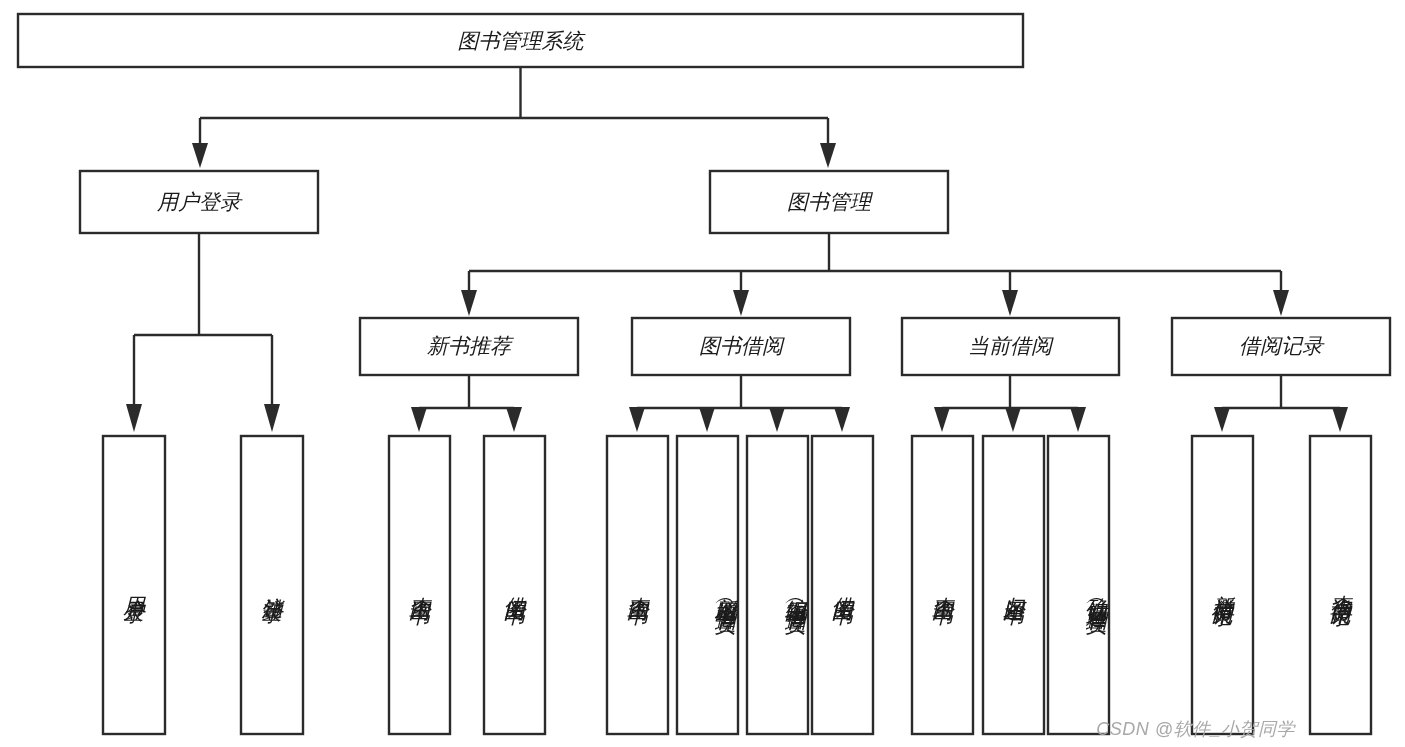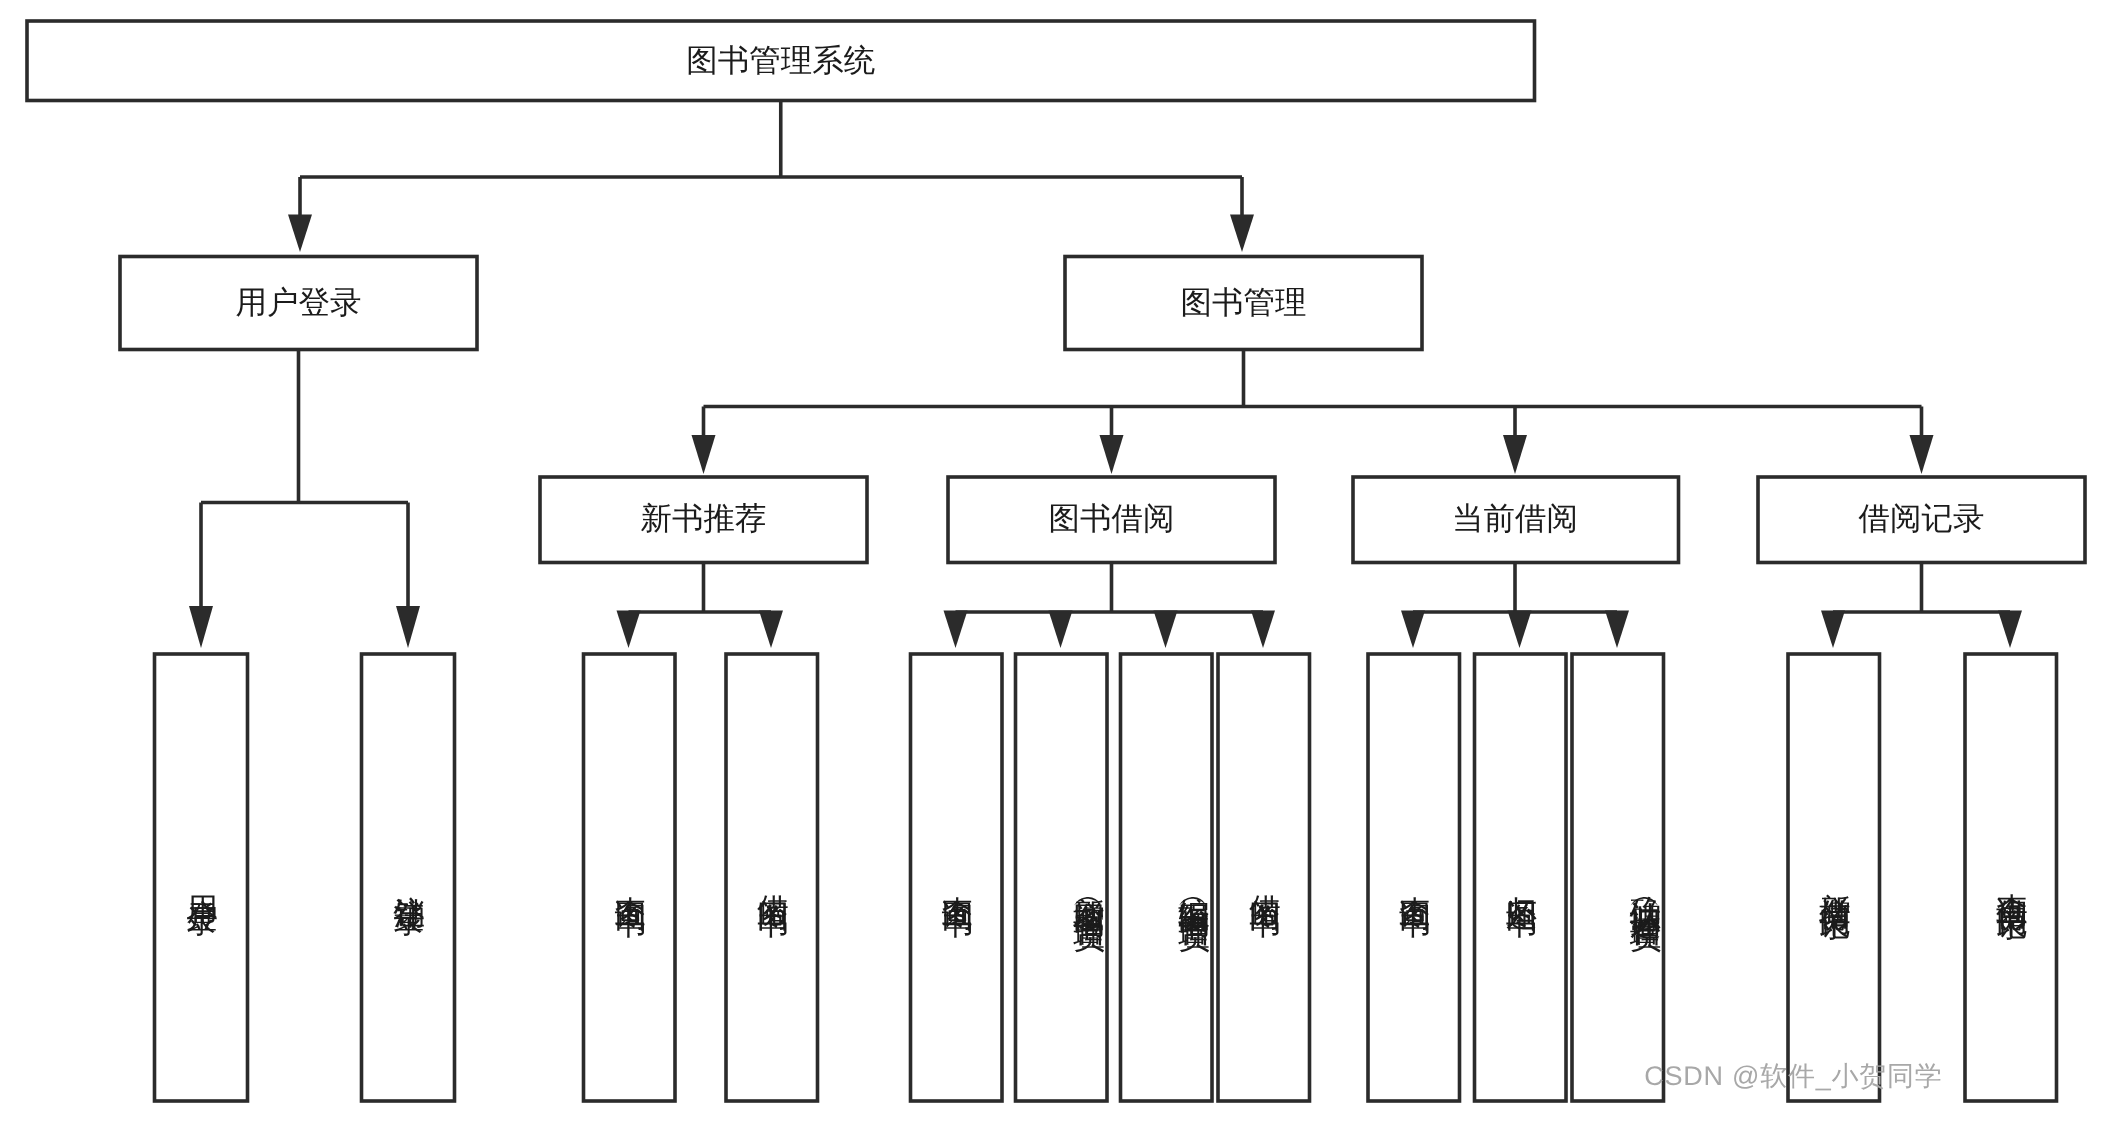--- a/index.html
+++ b/index.html
@@ -11,20 +11,21 @@
     width: 1405px;
     height: 747px;
     font-family: "Liberation Sans", "DejaVu Sans", sans-serif;
     overflow: hidden;
     position: relative;
   }
   #diagram-root {
     position: relative;
     width: 1303px;
     height: 747px;
+    font-style: italic;
   }
   svg#tree-svg {
     position: absolute;
     left: 0;
     top: 0;
     width: 1405px;
     height: 747px;
   }
   .node-box {
     fill: #ffffff;
@@ -63,21 +64,21 @@
     justify-content: center;
     pointer-events: none;
     white-space: nowrap;
   }
   .watermark {
     position: absolute;
     font-family: "Liberation Sans", "DejaVu Sans", sans-serif;
     font-size: 18px;
     color: #a8a8a8;
     right: 8px;
-    bottom: 18px;
+    bottom: 6px;
     white-space: nowrap;
     letter-spacing: 0.5px;
   }
 </style>
 </head>
 <body>
 
 <div id="diagram-root">
 
   <svg id="tree-svg" viewBox="0 0 1405 747">

